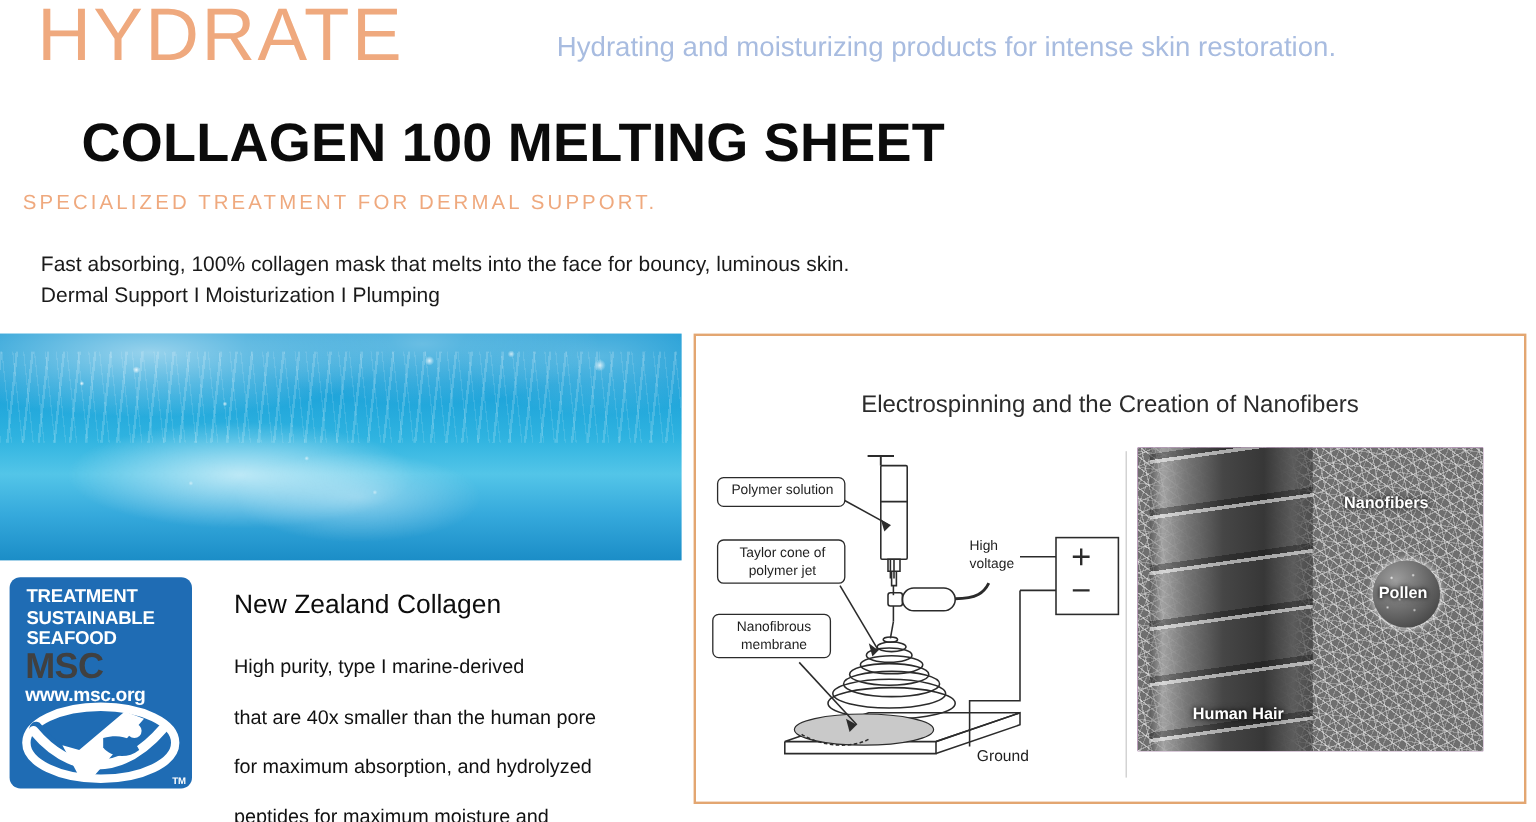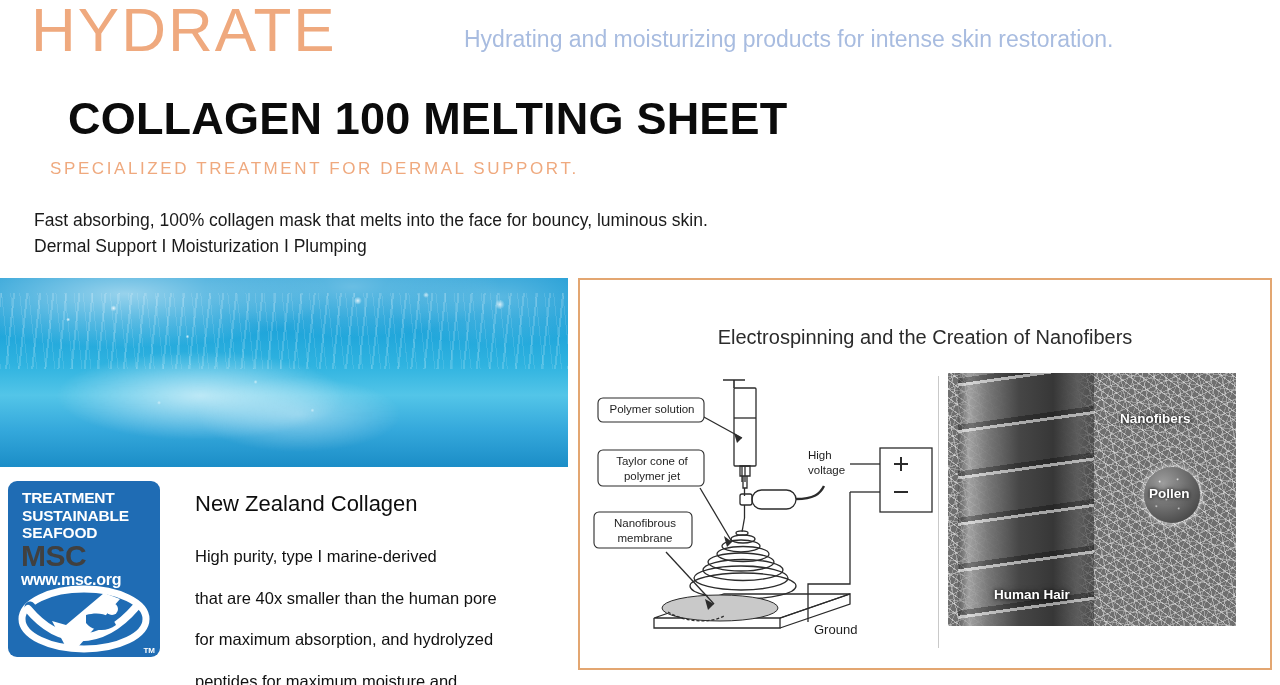--- a/index.html
+++ b/index.html
@@ -45,21 +45,21 @@
     font-size: 45px;
     line-height: 54px;
     font-weight: 700;
     letter-spacing: 0.2px;
     color: #0b0b0b;
     white-space: nowrap;
     margin-left: 35px;
   }
   #product-subtitle {
     position: absolute;
-    left: 50px;
+    left: 19px;
     top: 158px;
     font-size: 17px;
     line-height: 22px;
     letter-spacing: 2.6px;
     color: #efa97e;
     white-space: nowrap;
   }
   #product-desc {
     position: absolute;
     left: 34px;

